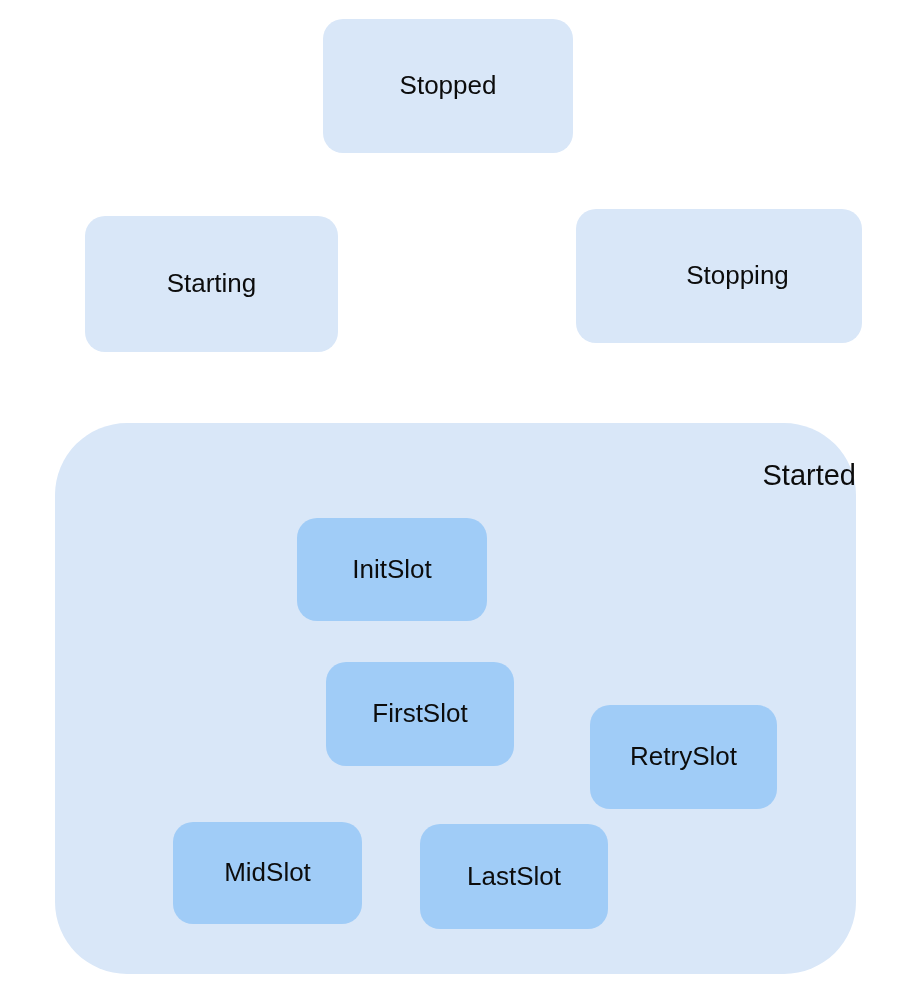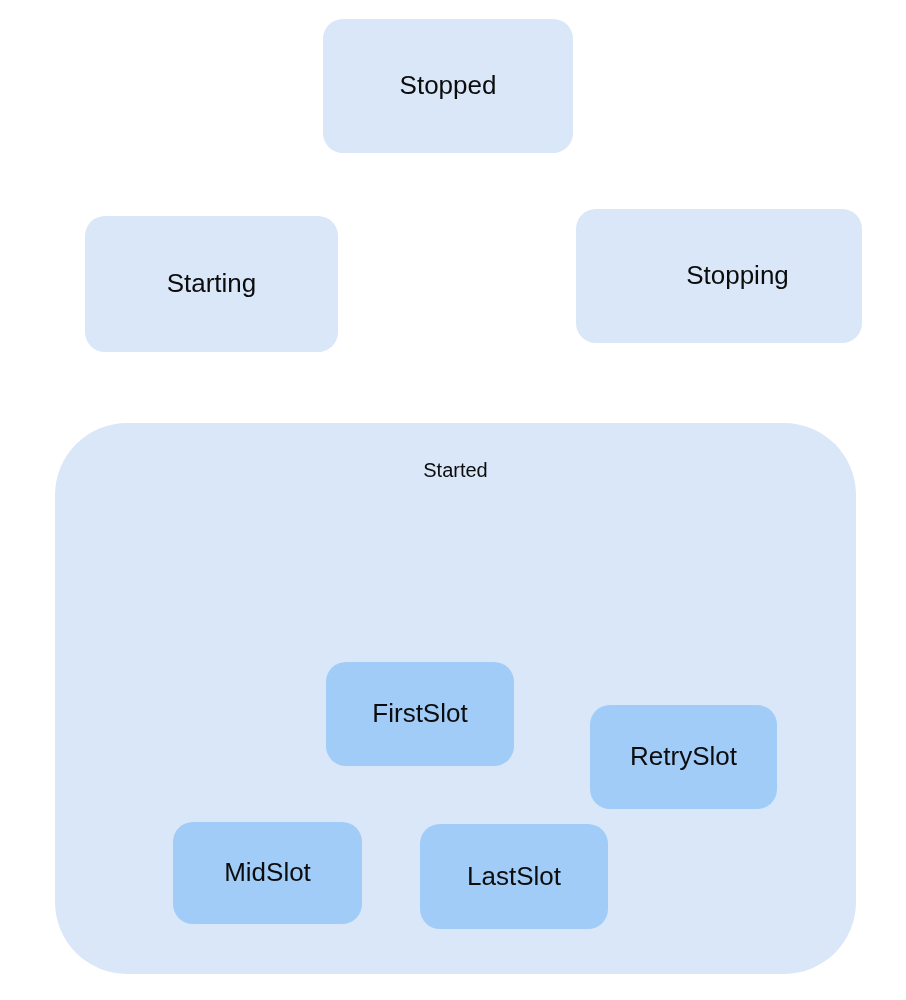--- a/index.html
+++ b/index.html
@@ -32,22 +32,22 @@
   }
   .composite {
     position: absolute;
     border-radius: 72px;
   }
   .composite-title {
     position: absolute;
     top: 36px;
     left: 0;
     right: 0;
-    text-align: center;
-    font-size: 20px;
+    text-align: right;
+    font-size: 29px;
     line-height: 1.15;
   }
   .slot {
     position: absolute;
     border-radius: 20px;
     display: flex;
     align-items: center;
     justify-content: center;
     font-size: 26px;
     line-height: 1.15;
@@ -77,20 +77,23 @@
   </div>
 
   <div id="node-stopping" class="state" style="background-color: rgb(217, 231, 248); padding-left: 37px;">
     <span>Stopping</span>
   </div>
 
   <div id="node-started" class="composite" style="background-color: rgb(217, 231, 248);">
 
     <div class="composite-title">Started</div>
 
+    <div id="node-initslot" class="slot" style="background-color: rgb(160, 204, 247);">
+      <span>InitSlot</span>
+    </div>
 
     <div id="node-firstslot" class="slot" style="background-color: rgb(160, 204, 247);">
       <span>FirstSlot</span>
     </div>
 
     <div id="node-retryslot" class="slot" style="background-color: rgb(160, 204, 247);">
       <span>RetrySlot</span>
     </div>
 
     <div id="node-midslot" class="slot" style="background-color: rgb(160, 204, 247);">

